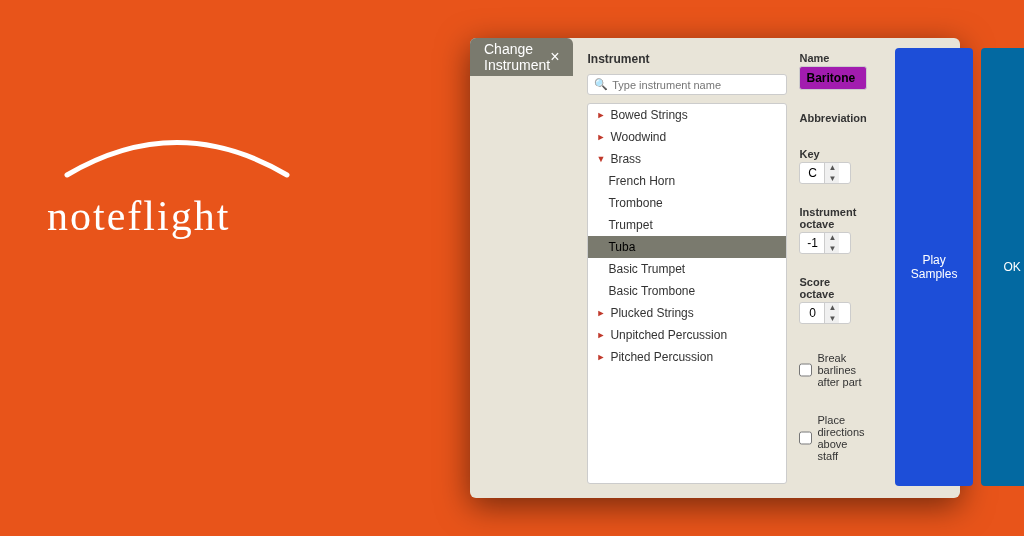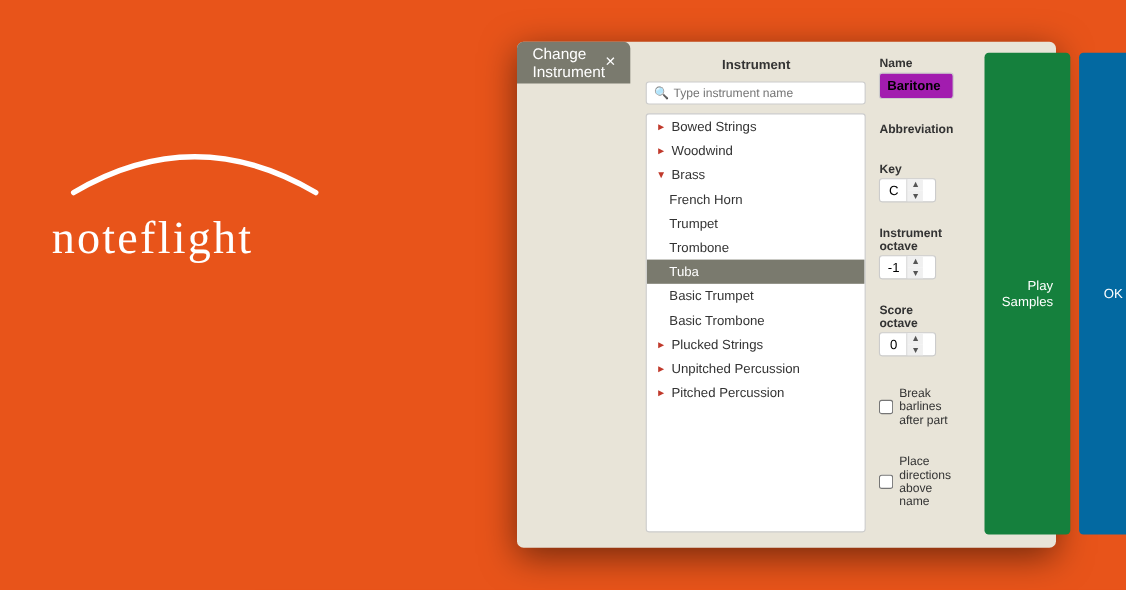--- a/index.html
+++ b/index.html
@@ -82,21 +82,20 @@
       flex-shrink: 0;
       display: flex;
       flex-direction: column;
       gap: 4px;
     }
     .panel-label {
       font-size: 12px;
       color: #333;
       margin-bottom: 4px;
       font-weight: bold;
-      text-align: center;
     }
     .search-box {
       display: flex;
       align-items: center;
       background: white;
       border: 1px solid #ccc;
       border-radius: 3px;
       padding: 3px 6px;
       margin-bottom: 4px;
     }
@@ -134,21 +133,21 @@
       margin-right: 5px;
       color: #c0392b;
     }
     .sub-item {
       padding: 4px 8px 4px 20px;
       cursor: pointer;
       color: #333;
     }
     .sub-item.selected {
       background: #7a7a6e;
-      color: #ffffff;
+      color: #000000;
     }
 
     
     .right-panel {
       flex: 1;
       display: flex;
       flex-direction: column;
       gap: 20px;
     }
     .field-label {
@@ -211,28 +210,27 @@
       color: #333;
     }
 
     .dialog-footer {
       display: flex;
       justify-content: flex-end;
       gap: 8px;
       padding: 10px 14px 12px;
     }
     .btn-play {
-      background: #15803d;
+      background: #1d4ed8;
       color: white;
       border: none;
       border-radius: 4px;
       padding: 7px 16px;
       font-size: 12px;
       cursor: pointer;
-      text-align: right;
     }
     .btn-ok {
       background: #0369a1;
       color: white;
       border: none;
       border-radius: 4px;
       padding: 7px 22px;
       font-size: 12px;
       cursor: pointer;
     }
@@ -280,24 +278,24 @@
         </div>
 
         <div class="category-item">
           <span class="category-arrow">▼</span>
           <span>Brass</span>
         </div>
         <div class="sub-item">
           <span>French Horn</span>
         </div>
         <div class="sub-item">
+          <span>Trombone</span>
+        </div>
+        <div class="sub-item">
           <span>Trumpet</span>
-        </div>
-        <div class="sub-item">
-          <span>Trombone</span>
         </div>
         <div class="sub-item selected">
           <span>Tuba</span>
         </div>
         <div class="sub-item">
           <span>Basic Trumpet</span>
         </div>
         <div class="sub-item">
           <span>Basic Trombone</span>
         </div>
@@ -362,21 +360,21 @@
           </div>
         </div>
       </div>
 
       <div class="checkbox-row">
         <input type="checkbox" style="">
         <span class="checkbox-label">Break barlines after part</span>
       </div>
       <div class="checkbox-row">
         <input type="checkbox" style="">
-        <span class="checkbox-label">Place directions above name</span>
+        <span class="checkbox-label">Place directions above staff</span>
       </div>
     </div>
   </div>
 
   <div class="dialog-footer">
     <button class="btn-play">Play Samples</button>
     <button class="btn-ok">OK</button>
   </div>
 </div>
 

